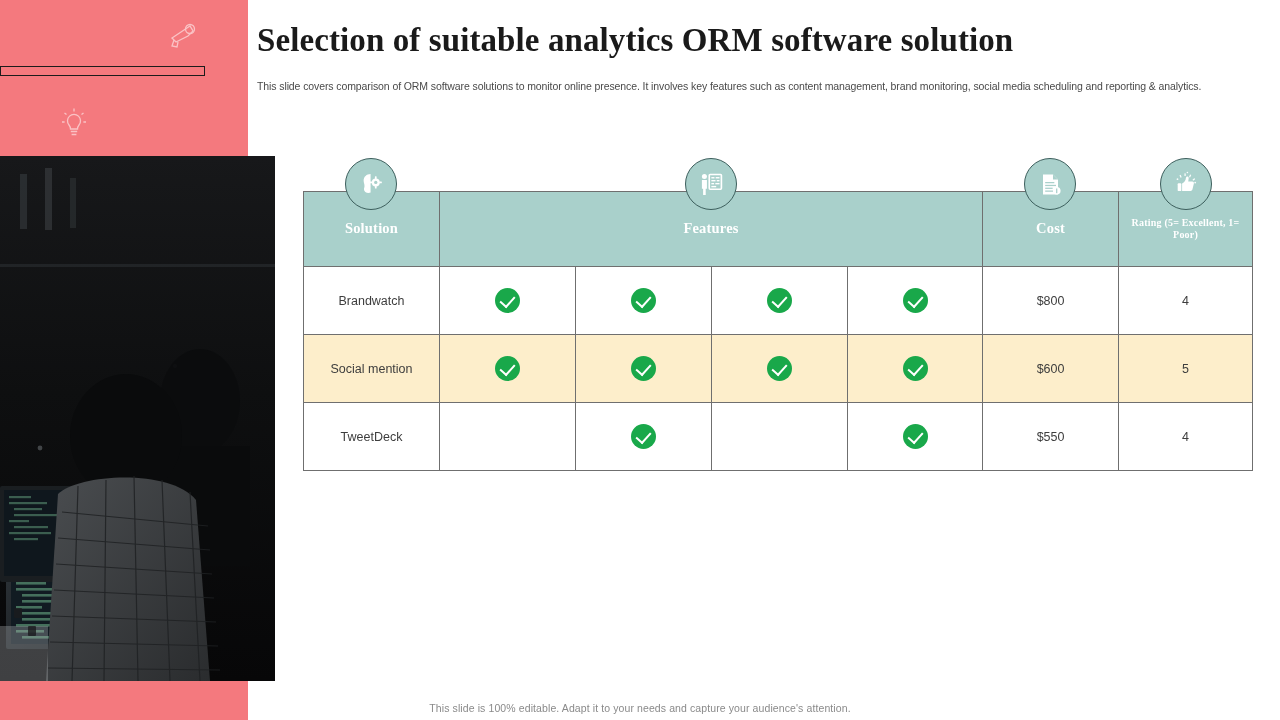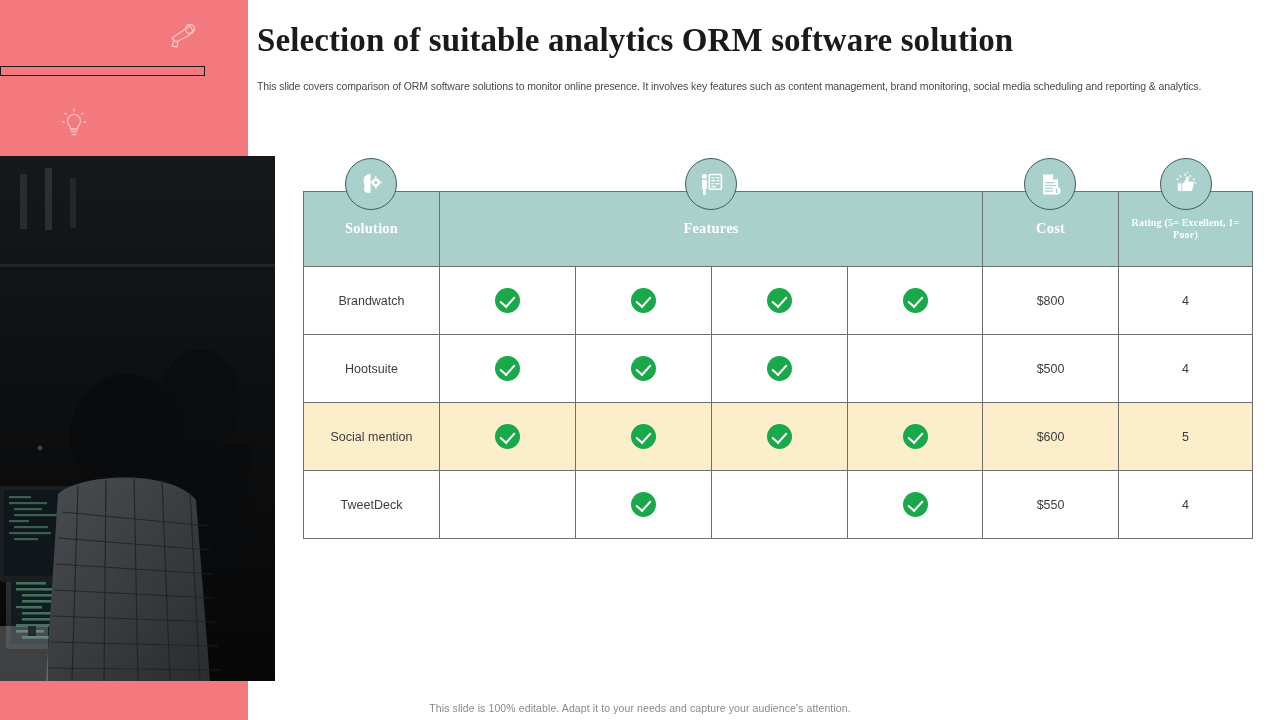--- a/index.html
+++ b/index.html
@@ -359,29 +359,20 @@
   <tbody>
       <tr>
         <td class="row-cell">Brandwatch</td>
         <td class="row-cell"><span class="check"></span></td>
         <td class="row-cell"><span class="check"></span></td>
         <td class="row-cell"><span class="check"></span></td>
         <td class="row-cell"><span class="check"></span></td>
         <td class="row-cell">$800</td>
         <td class="row-cell">4</td>
       </tr>
-      <tr>
-        <td class="row-cell">Hootsuite</td>
-        <td class="row-cell"><span class="check"></span></td>
-        <td class="row-cell"><span class="check"></span></td>
-        <td class="row-cell"><span class="check"></span></td>
-        <td class="row-cell"></td>
-        <td class="row-cell">$500</td>
-        <td class="row-cell">4</td>
-      </tr>
       <tr class="highlight">
         <td class="row-cell">Social mention</td>
         <td class="row-cell"><span class="check"></span></td>
         <td class="row-cell"><span class="check"></span></td>
         <td class="row-cell"><span class="check"></span></td>
         <td class="row-cell"><span class="check"></span></td>
         <td class="row-cell">$600</td>
         <td class="row-cell">5</td>
       </tr>
       <tr>

